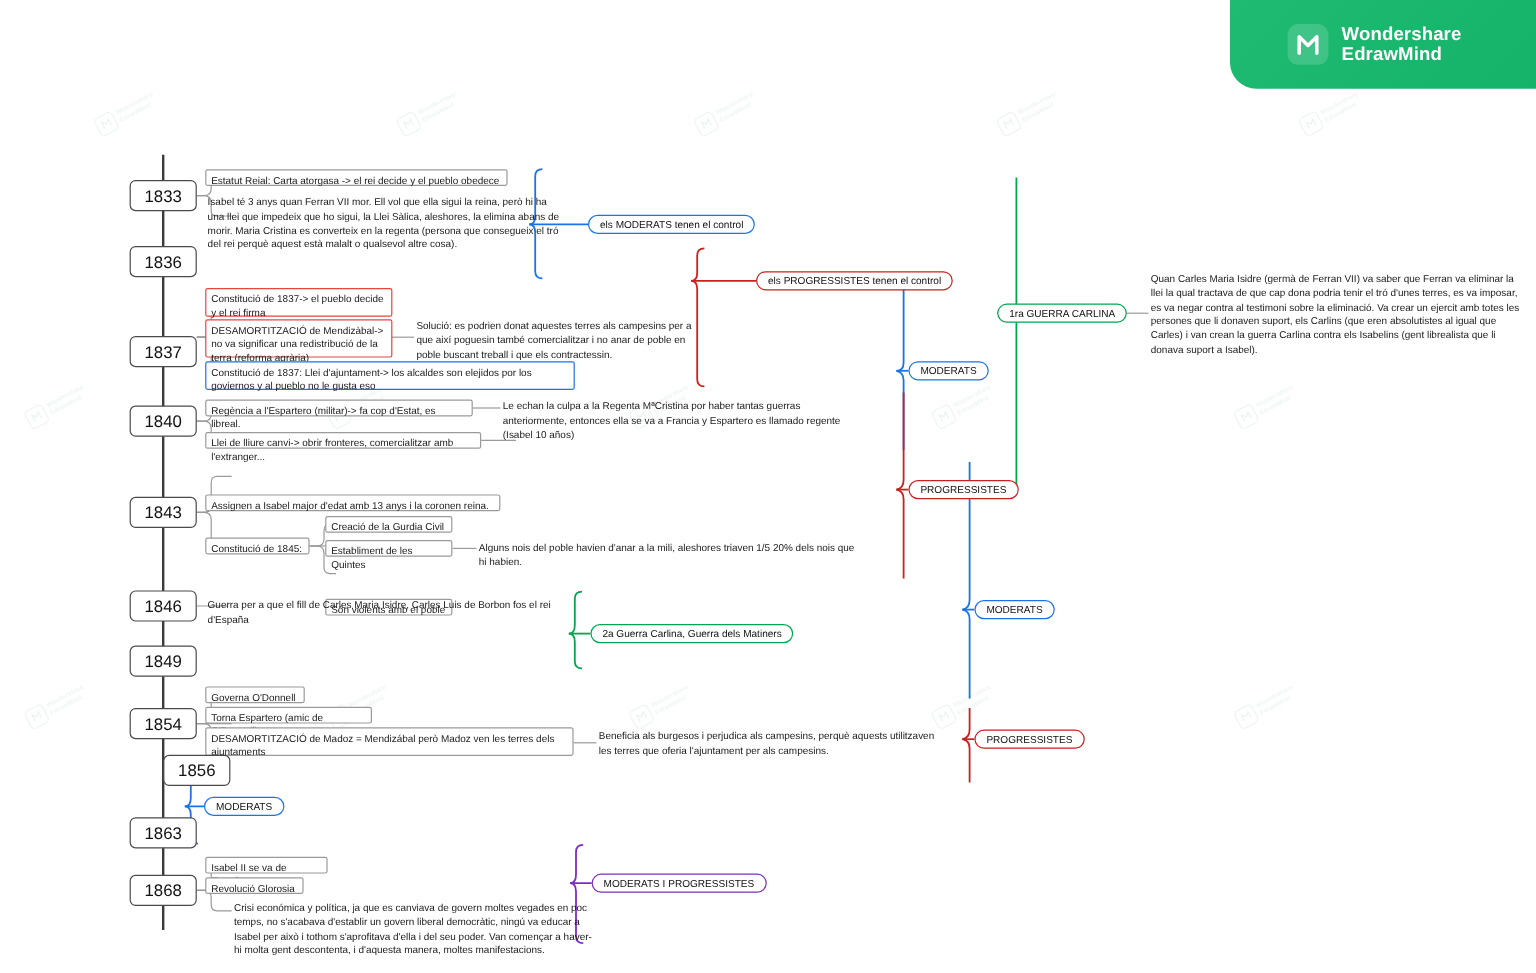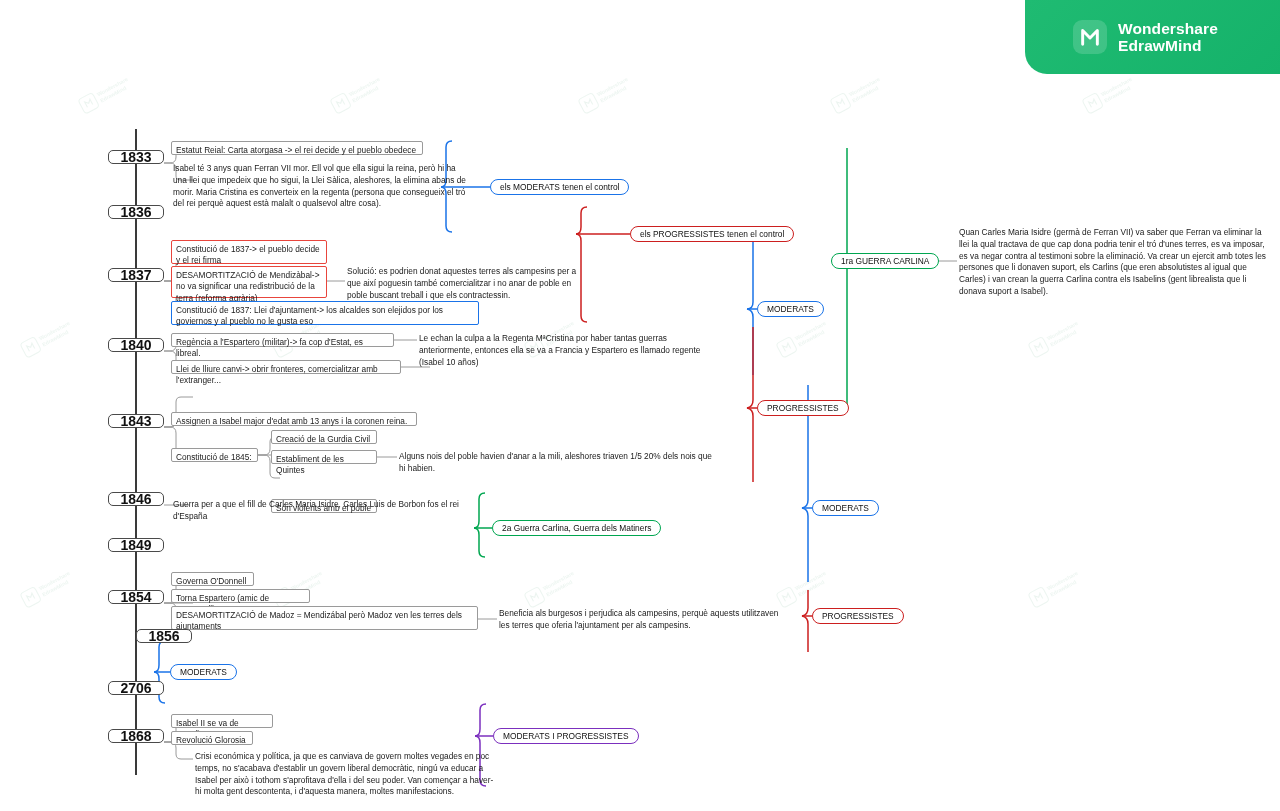--- a/index.html
+++ b/index.html
@@ -40,26 +40,26 @@
     position:absolute; left:24px; top:96px;
     width:213px;height:33px;
     background:#00a650;border-radius:17px;
     display:flex;align-items:center;justify-content:center;
     color:#fff;font-size:14.5px;font-weight:bold;letter-spacing:.2px;
   }
 
   
   .year{
     position:absolute;
-    width:56px;height:14px;
+    width:56px;height:26px;
     border:1.6px solid #4a4a4a;
     border-radius:5px;
     background:#fff;
     display:flex;align-items:center;justify-content:center;
-    font-size:14px;font-weight:bold;color:#111;
+    font-size:14px;font-weight:normal;color:#111;
     box-sizing:border-box;
     z-index:6;
   }
 
   
   .tbox{
     position:absolute;
     box-sizing:border-box;
     background:#fff;
     border:1px solid #9a9a9a;
@@ -317,28 +317,28 @@
     </span>
     <span class="brand-text">
       <span>Wondershare</span><br>
       <span>EdrawMind</span>
     </span>
   </div>
 
 
   <div class="year" style="left:108px;top:150px;">1833</div>
   <div class="year" style="left:108px;top:205px;text-align:center;">1836</div>
-  <div class="year" style="left:108px;top:268px;">1837</div>
+  <div class="year" style="left:108px;top:280px;">1837</div>
   <div class="year" style="left:108px;top:338px;">1840</div>
   <div class="year" style="left:108px;top:414px;">1843</div>
   <div class="year" style="left:108px;top:492px;">1846</div>
   <div class="year" style="left:108px;top:538px;">1849</div>
   <div class="year" style="left:108px;top:590px;">1854</div>
   <div class="year" style="left:108px;top:629px;margin-left:28px;">1856</div>
-  <div class="year" style="left:108px;top:681px;">2706</div>
+  <div class="year" style="left:108px;top:681px;">1863</div>
   <div class="year" style="left:108px;top:729px;">1868</div>
 
   <div class="tbox" style="left:171px;top:141px;width:252px;height:14px;">Estatut Reial: Carta atorgasa -&gt; el rei decide y el pueblo obedece</div>
   <div class="tbox plain" style="left:171px;top:161px;width:300px;">Isabel té 3 anys quan Ferran VII mor. Ell vol que ella sigui la reina, però hi ha una llei que impedeix que ho sigui, la Llei Sàlica, aleshores, la elimina abans de morir. Maria Cristina es converteix en la regenta (persona que consegueix el tró del rei perquè aquest està malalt o qualsevol altre cosa).</div>
 
   <div class="tbox red" style="left:171px;top:240px;width:156px;height:24px;">Constitució de 1837-&gt; el pueblo decide y el rei firma</div>
   <div class="tbox red" style="left:171px;top:266px;width:156px;height:32px;">DESAMORTITZACIÓ de Mendizàbal-&gt; no va significar una redistribució de la terra (reforma agrària)</div>
   <div class="tbox plain" style="left:345px;top:264px;width:244px;">Solució: es podrien donat aquestes terres als campesins per a que així poguesin també comercialitzar i no anar de poble en poble buscant treball i que els contractessin.</div>
   <div class="tbox blue" style="left:171px;top:301px;width:308px;height:24px;">Constitució de 1837: Llei d'ajuntament-&gt; los alcaldes son elejidos por los goviernos y al pueblo no le gusta eso</div>
 

